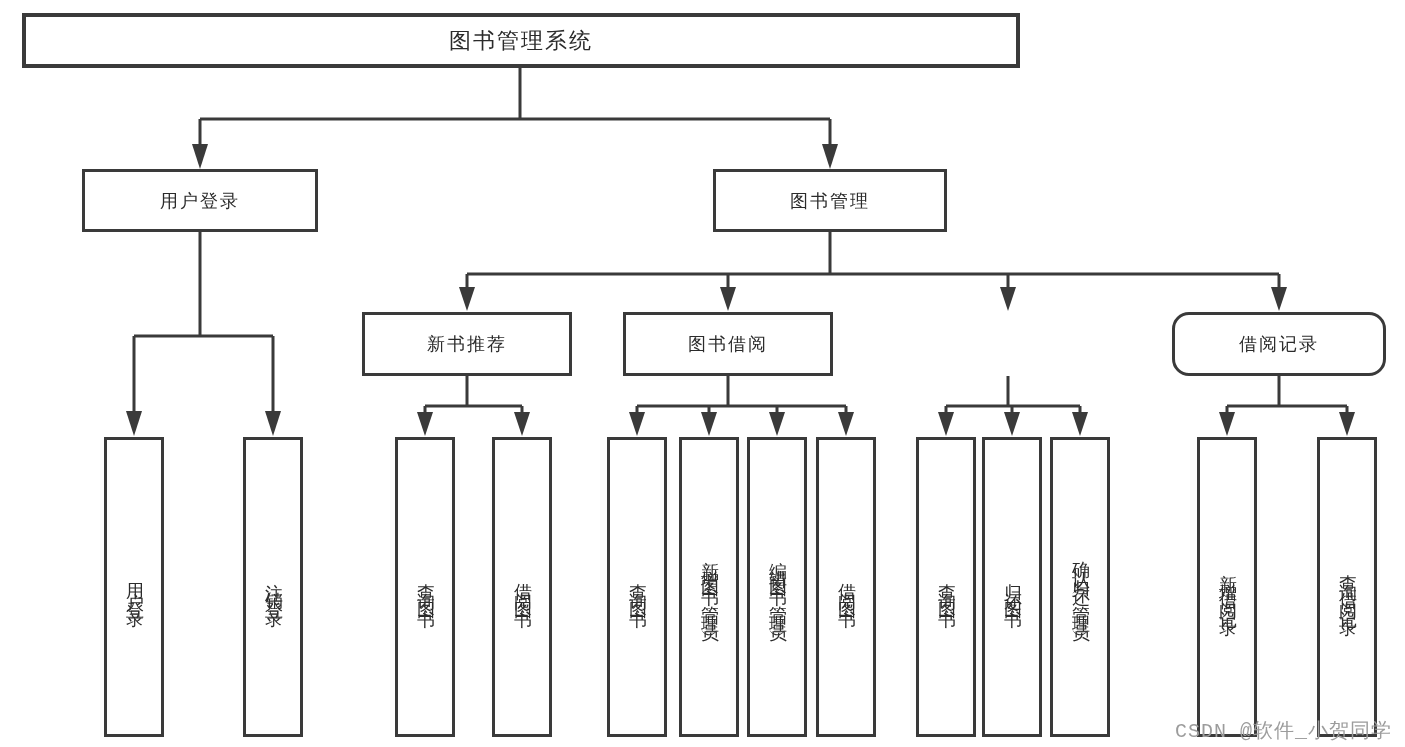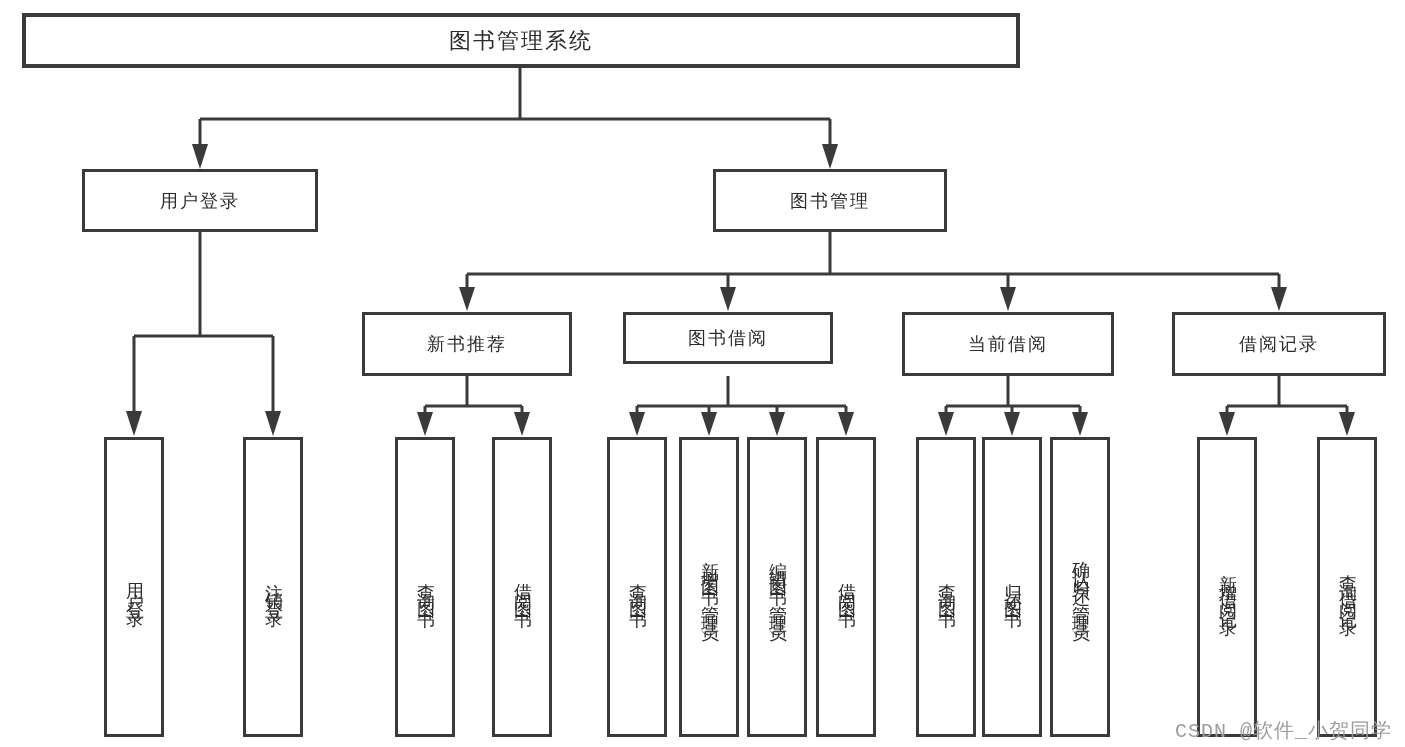--- a/index.html
+++ b/index.html
@@ -114,23 +114,22 @@
       <polygon class="arrow-head" points="1339,412 1355,412 1347,436"></polygon>
     </g>
   </svg>
 
   <div class="node root" style="left:22px; top:13px; width:998px; height:55px;">图书管理系统</div>
 
   <div class="node" style="left:82px; top:169px; width:236px; height:63px;">用户登录</div>
   <div class="node" style="left:713px; top:169px; width:234px; height:63px;">图书管理</div>
 
   <div class="node" style="left:362px; top:312px; width:210px; height:64px;">新书推荐</div>
-  <div class="node" style="left:623px; top:312px; width:210px; height:52px;">图书借阅</div>
-  <div class="node" style="left:902px; top:312px; width:212px; height:64px;">当前借阅</div>
-  <div class="node" style="left:1172px; top:312px; width:214px; height:64px;">借阅记录</div>
+  <div class="node" style="left:623px; top:312px; width:210px; height:64px;">图书借阅</div>
+  <div class="node" style="left:1172px; top:312px; width:214px; height:64px;border-radius:17px;">借阅记录</div>
 
   <div class="node leaf" style="left:104px; top:437px; width:60px; height:300px;">用户登录</div>
   <div class="node leaf" style="left:243px; top:437px; width:60px; height:300px;">注销登录</div>
 
   <div class="node leaf" style="left:395px; top:437px; width:60px; height:300px;">查询图书</div>
   <div class="node leaf" style="left:492px; top:437px; width:60px; height:300px;">借阅图书</div>
 
   <div class="node leaf" style="left:607px; top:437px; width:60px; height:300px;">查询图书</div>
   <div class="node leaf" style="left:679px; top:437px; width:60px; height:300px;">新增图书（管理员）</div>
   <div class="node leaf" style="left:747px; top:437px; width:60px; height:300px;">编辑图书（管理员）</div>

